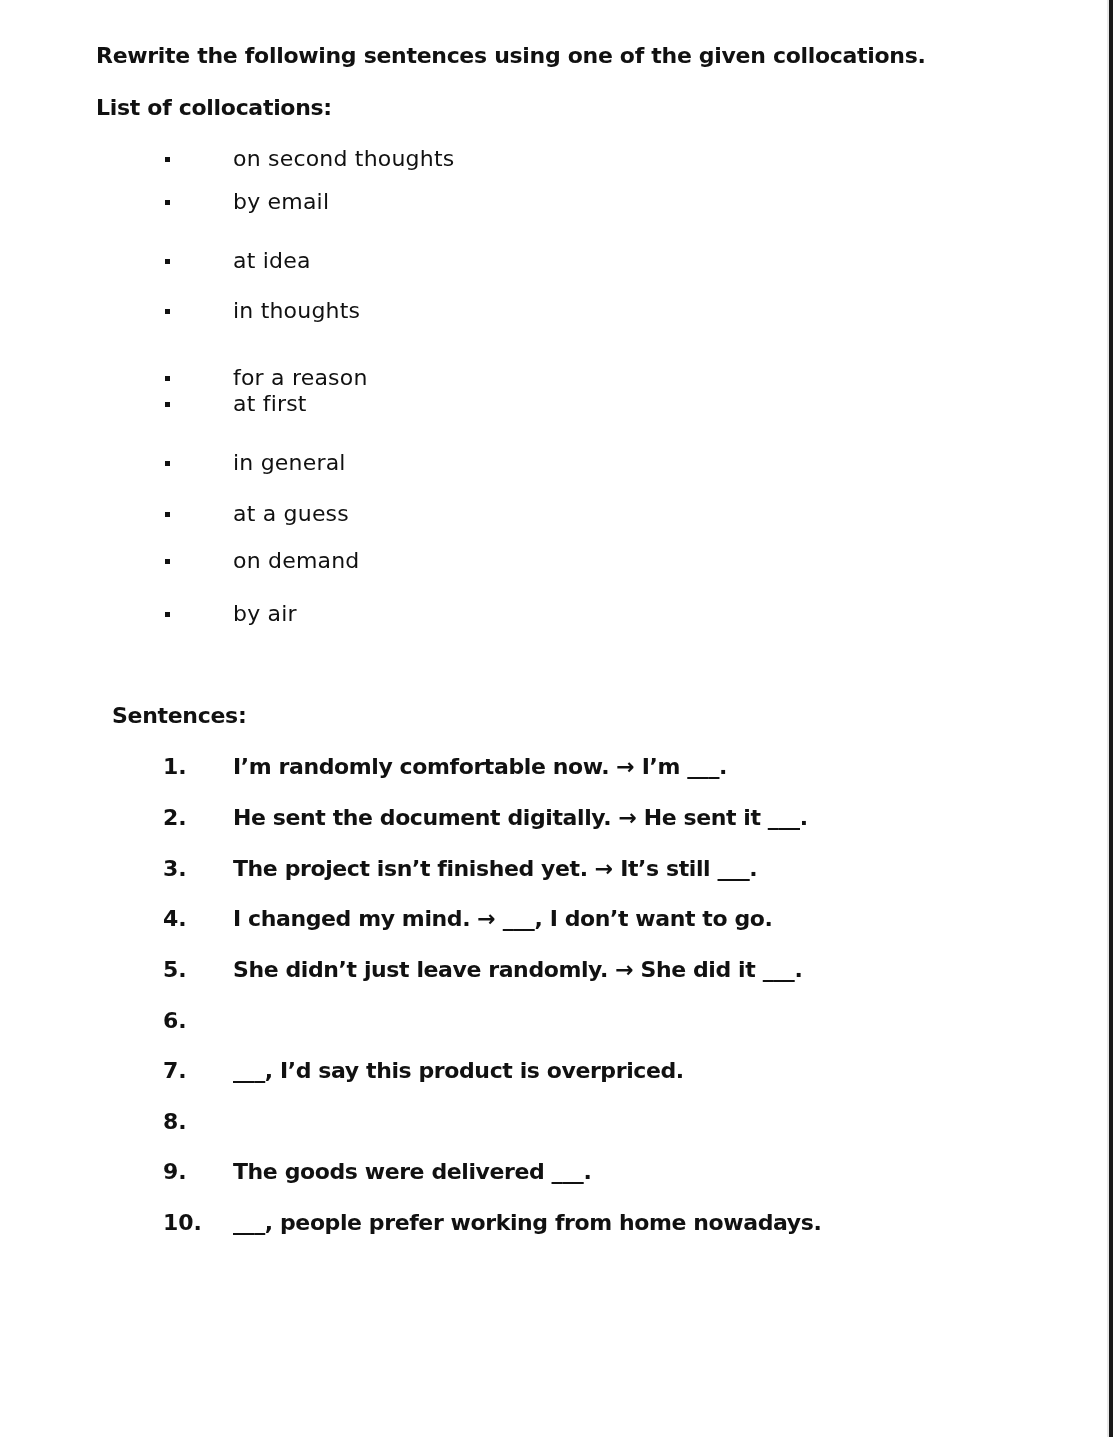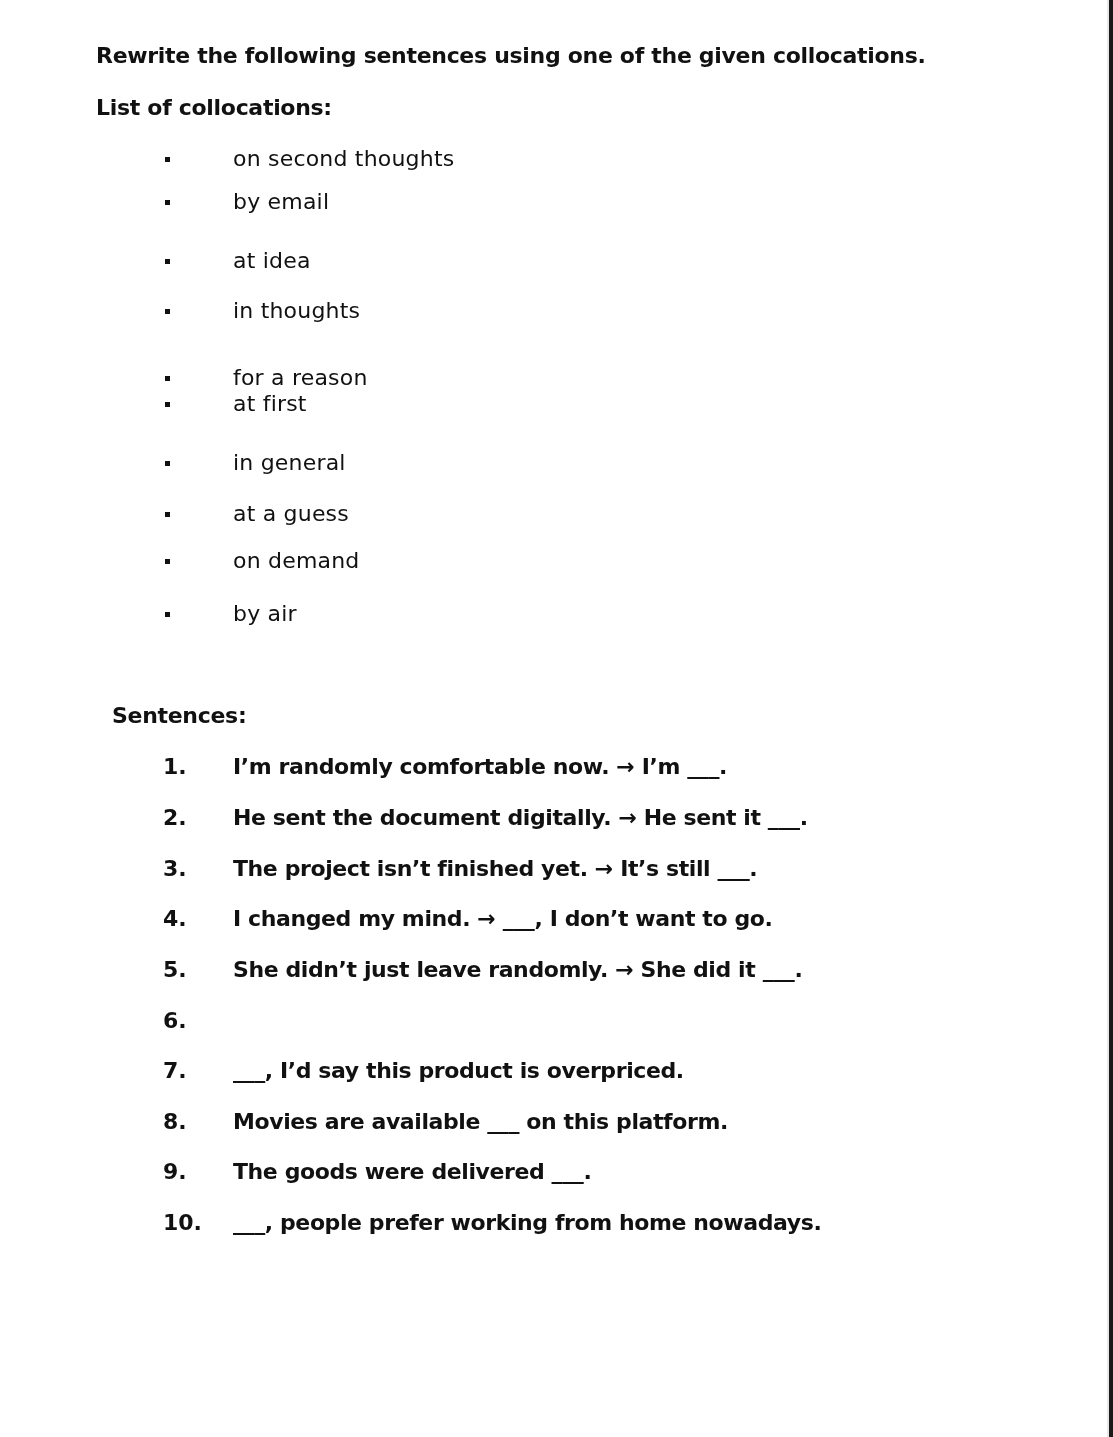--- a/index.html
+++ b/index.html
@@ -172,21 +172,20 @@
     </div>
     <div class="sentence-row" style="top:1007px;">
       <span class="num">6.</span>
     </div>
     <div class="sentence-row" style="top:1057px;">
       <span class="num">7.</span>
       <span class="sentence-text">___, I’d say this product is overpriced.</span>
     </div>
     <div class="sentence-row" style="top:1108px;">
       <span class="num">8.</span>
-      <span class="sentence-text">Movies are available ___ on this platform.</span>
     </div>
     <div class="sentence-row" style="top:1158px;">
       <span class="num">9.</span>
       <span class="sentence-text">The goods were delivered ___.</span>
     </div>
     <div class="sentence-row" style="top:1209px;">
       <span class="num">10.</span>
       <span class="sentence-text">___, people prefer working from home nowadays.</span>
     </div>
   </div>

